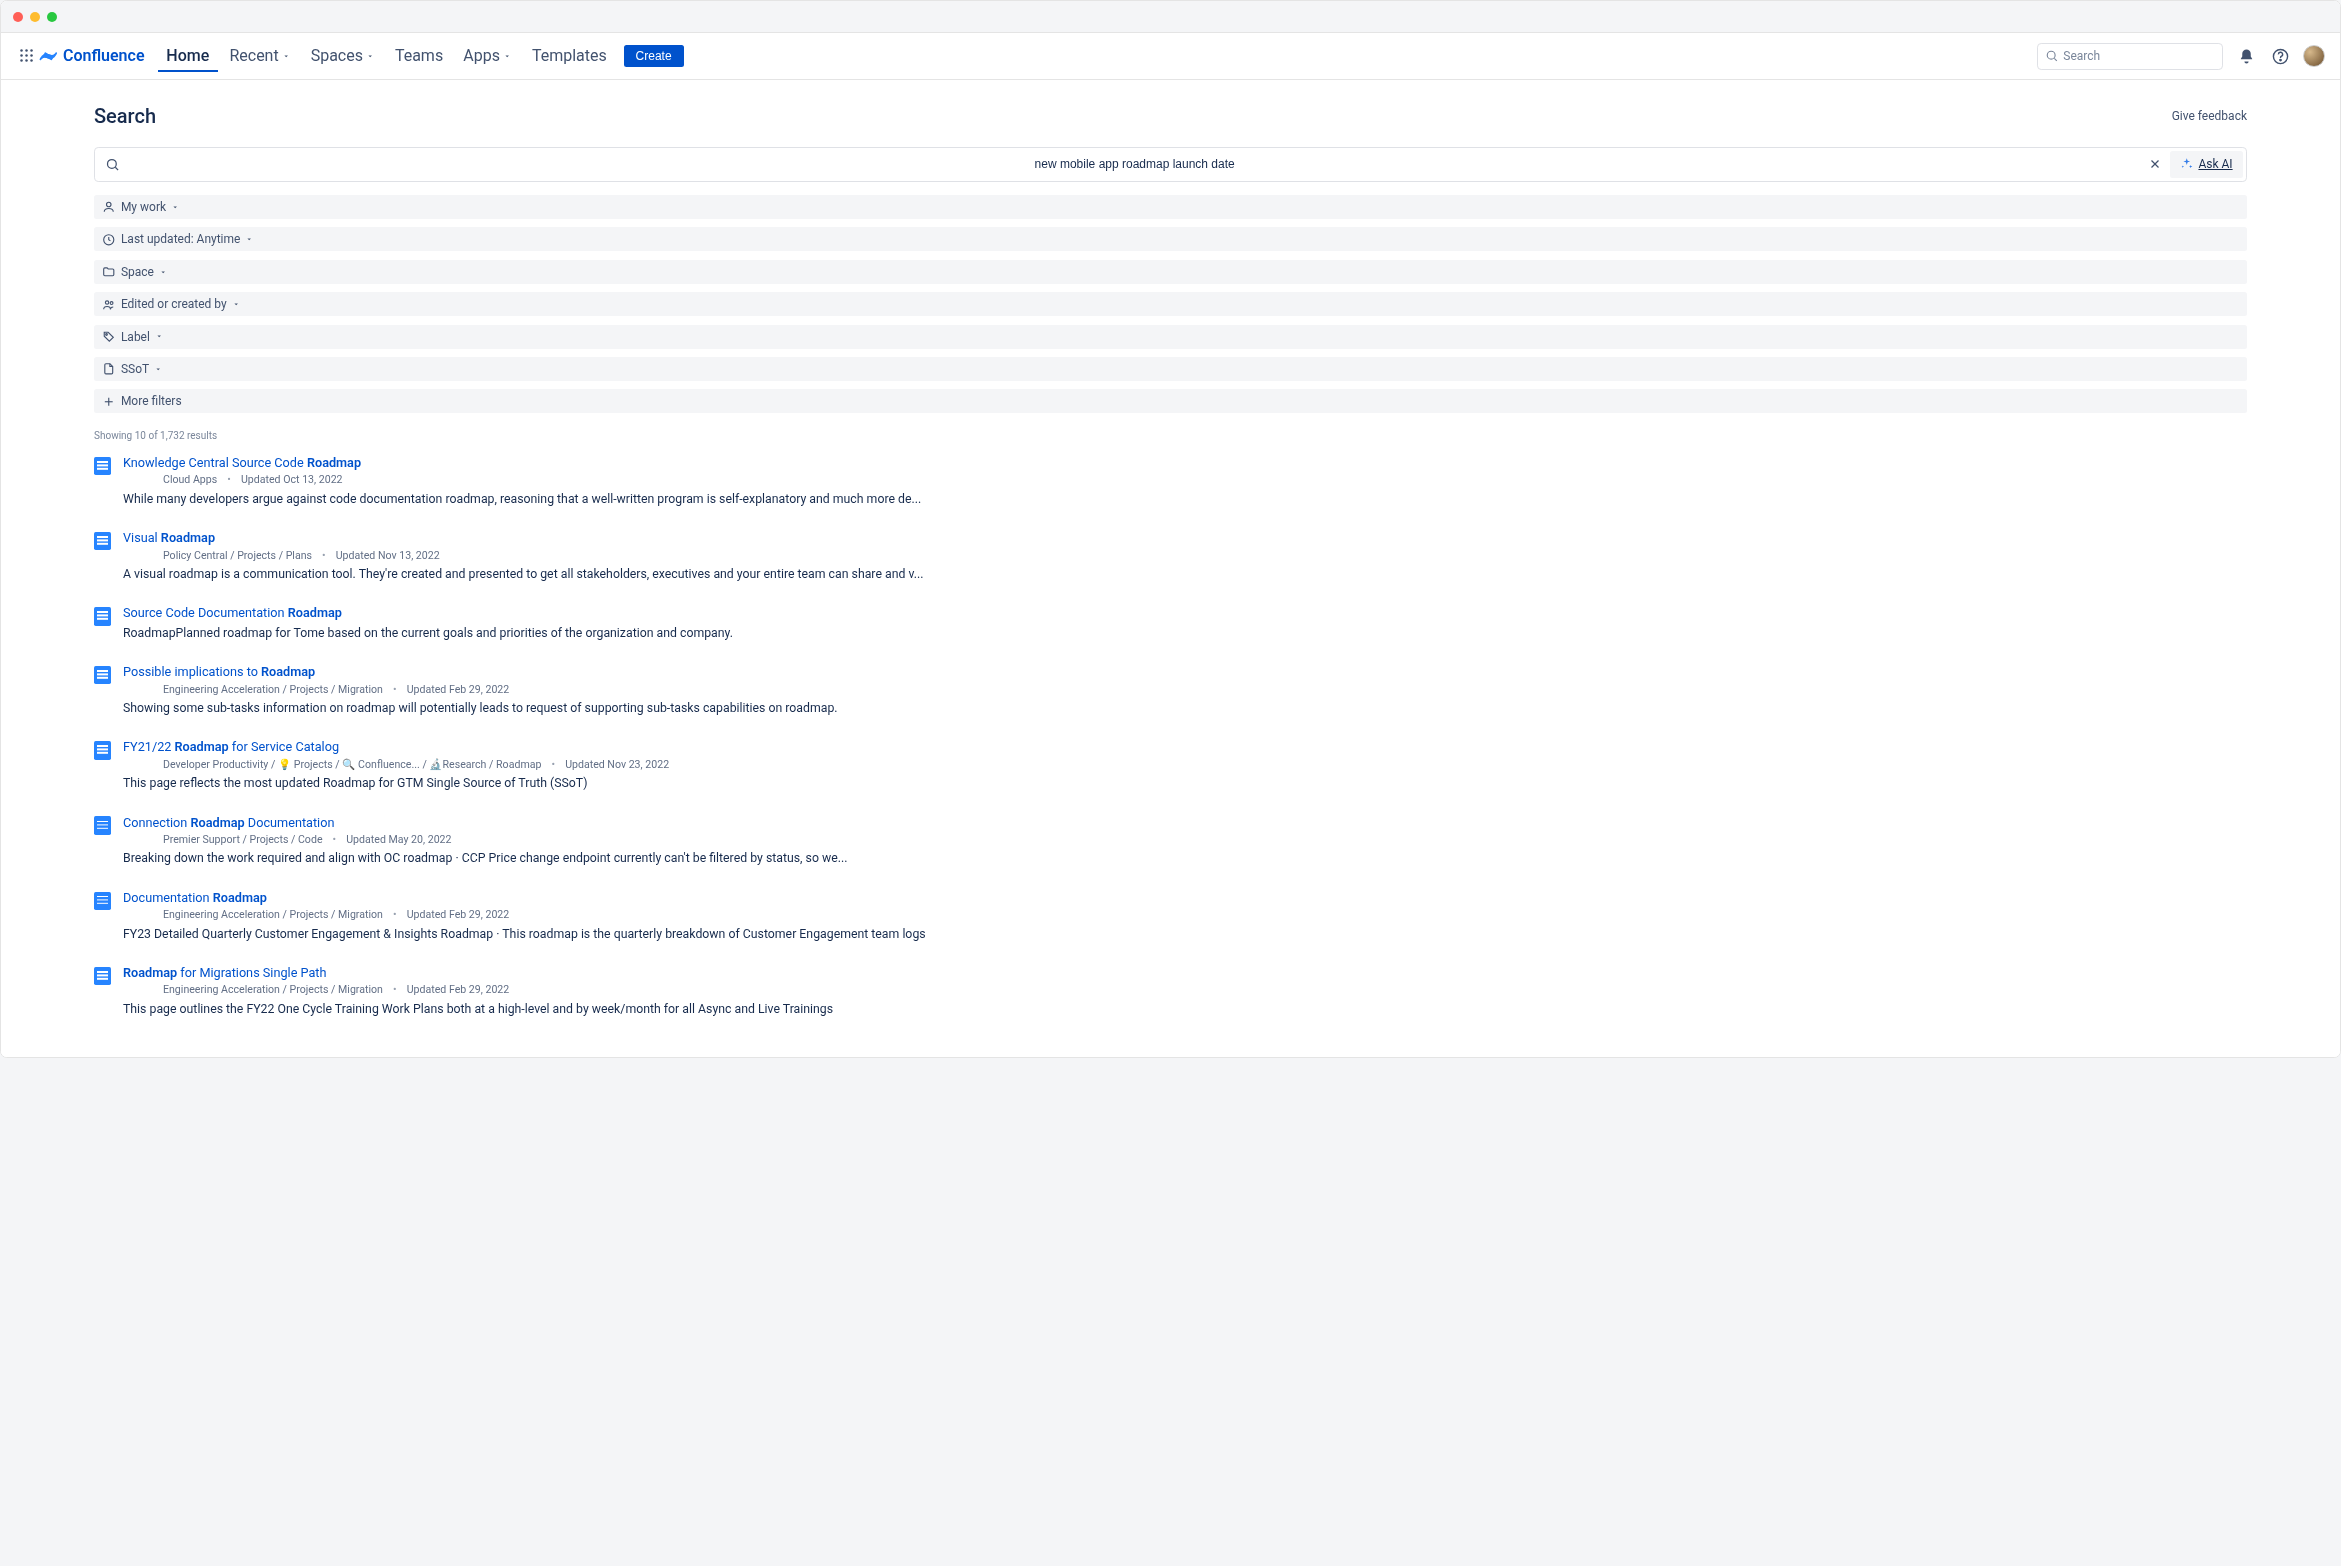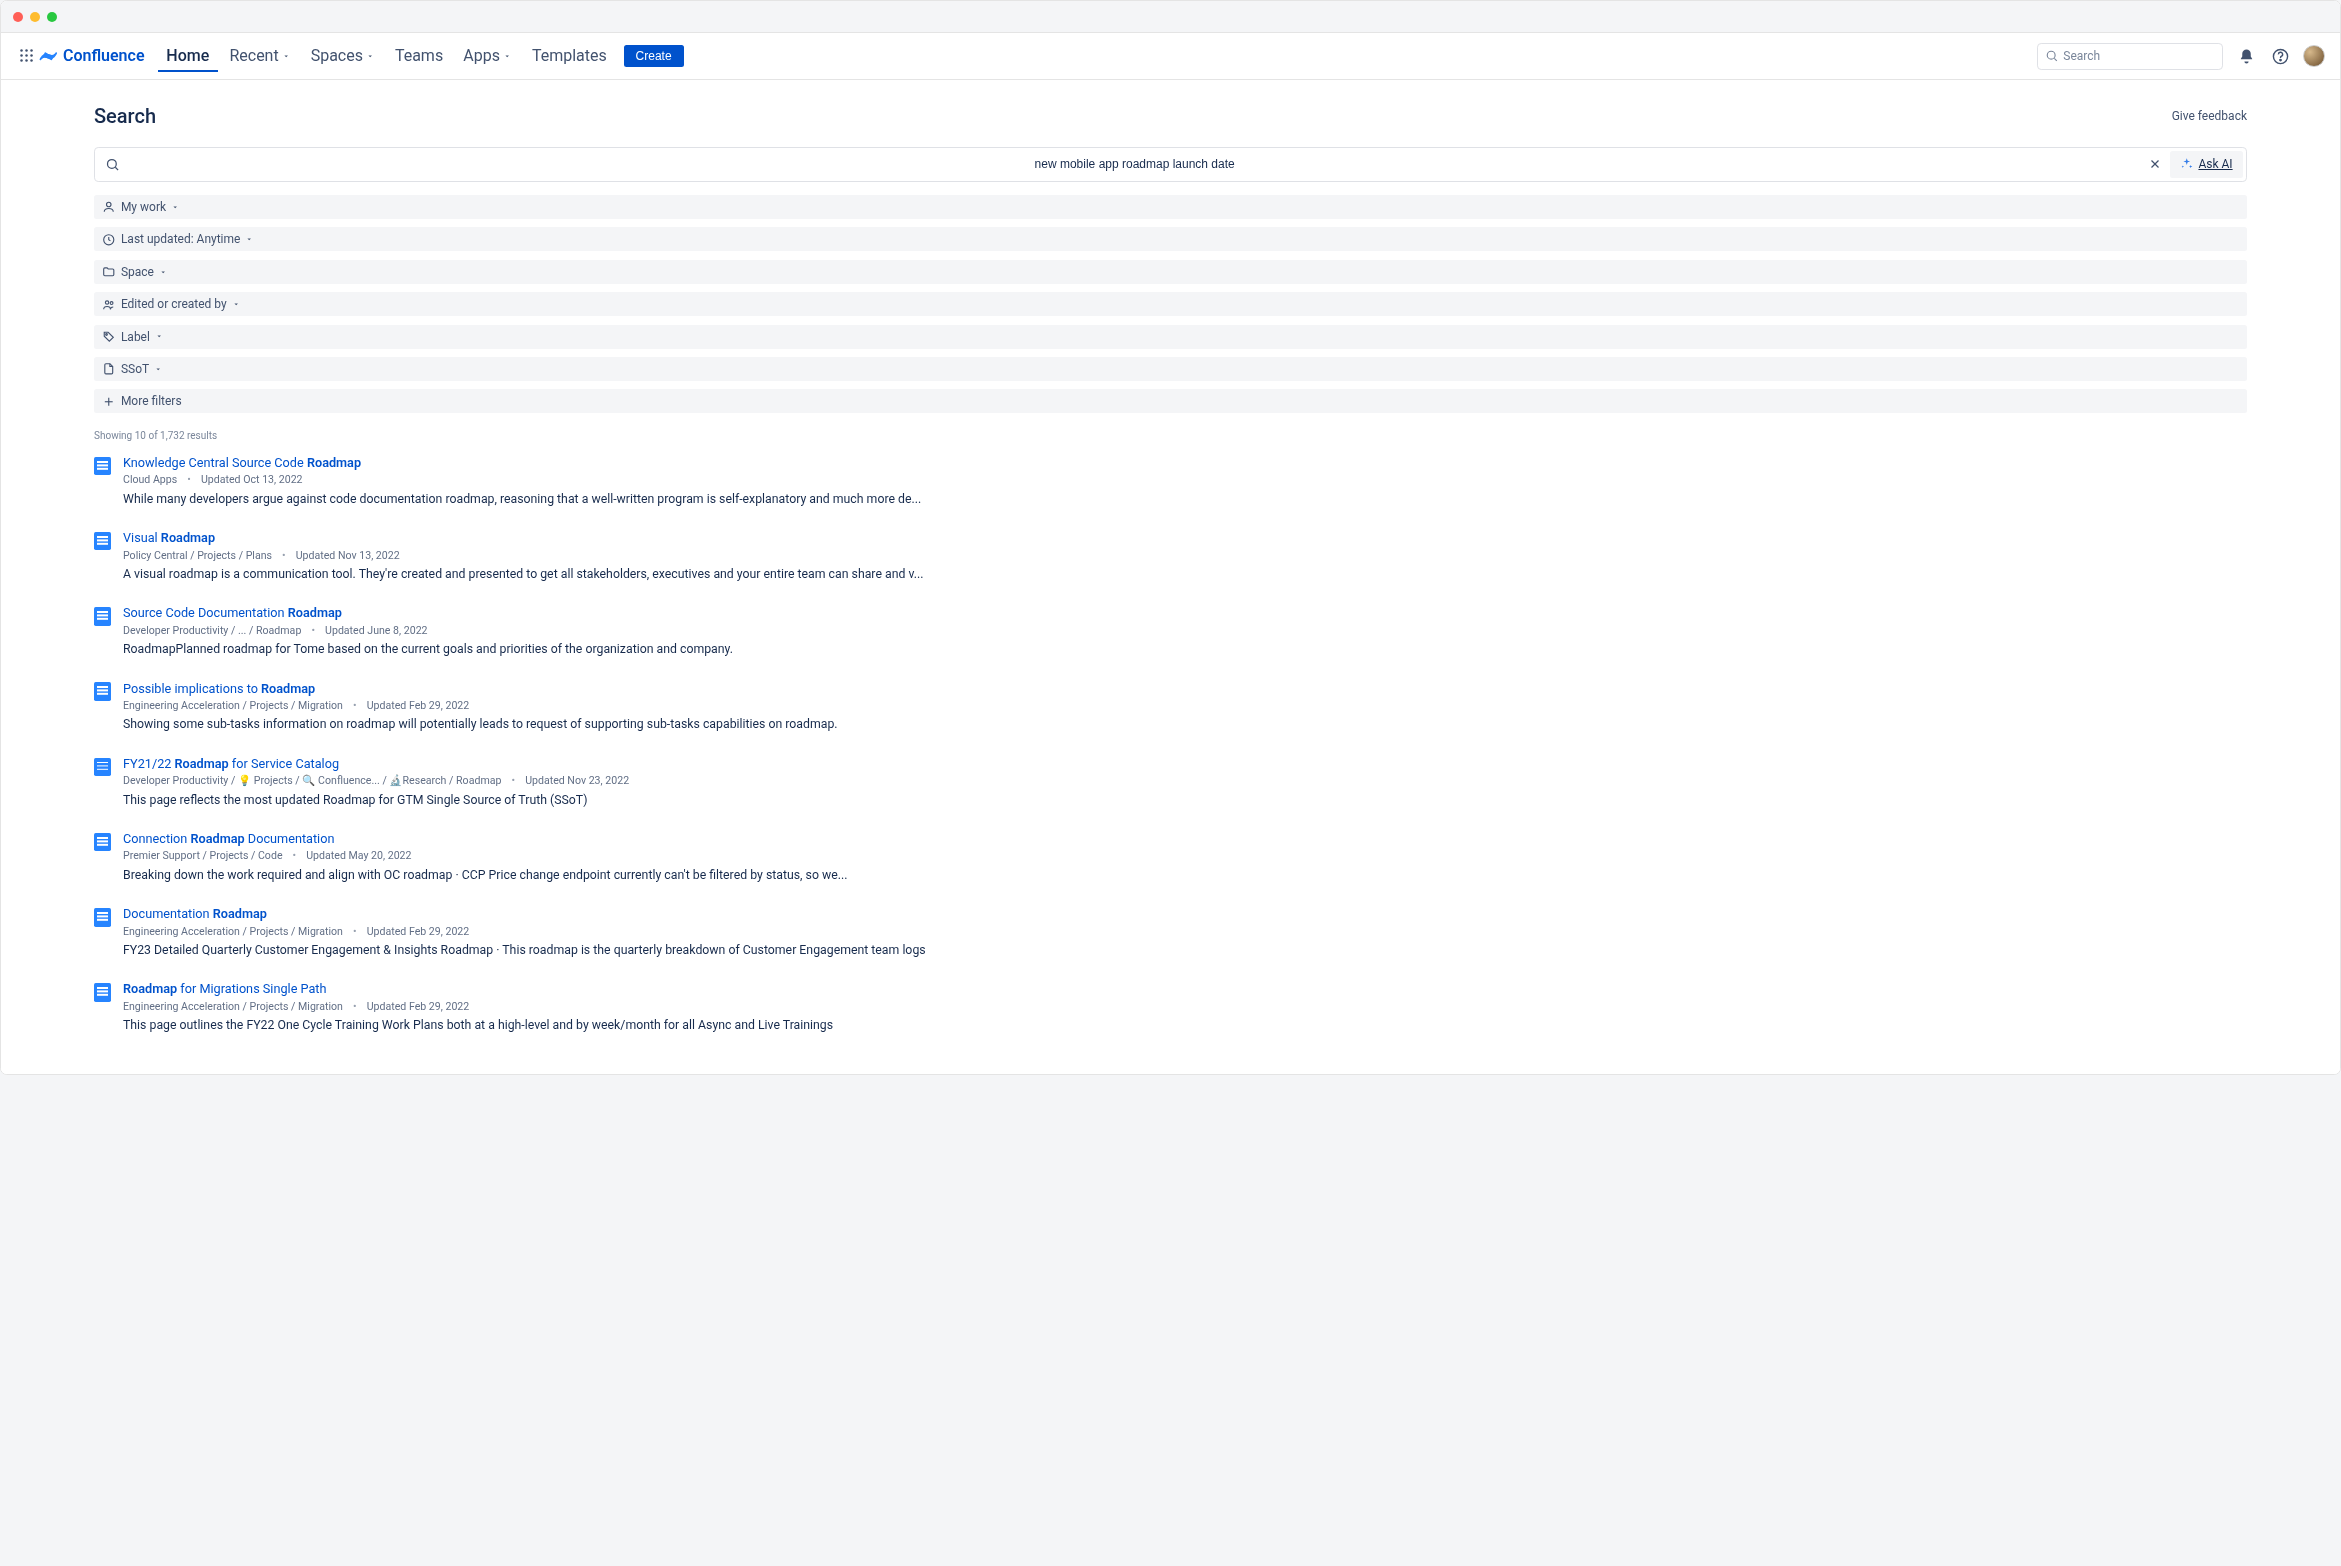--- a/index.html
+++ b/index.html
@@ -64,21 +64,21 @@
   .filters { display: flex; gap: 8.4px; margin-bottom: 17px; flex-wrap: wrap; flex-direction: column;}
   .filter-chip { display: flex; align-items: center; gap: 5px; background: #f4f5f7; border-radius: 2.5px; padding: 5px 8.4px; color: #42526E; font-size: 12px; cursor: pointer; }
   .filter-chip .ic { width: 13.5px; height: 13.5px; flex-shrink: 0; }
   .results-count { color: #7A869A; font-size: 10px; margin-bottom: 13.5px; }
   .result { display: flex; gap: 12px; margin-bottom: 22px; }
   .doc-icon { width: 17px; height: 18.6px; background: #2684FF; border-radius: 1.7px; flex-shrink: 0; position: relative; margin-top: 1.7px; }
   .doc-icon:before { content: ""; position: absolute; left: 3.4px; right: 3.4px; top: 4.2px; height: 1.7px; background: #fff; box-shadow: 0 3.4px 0 #fff, 0 6.8px 0 #fff; }
   .result-body { flex: 1; min-width: 0; }
   .result-title { color: #0052CC; font-size: 12.7px; cursor: pointer; margin-bottom: 3.4px; }
   .result-title b { font-weight: 600; }
-  .result-meta { color: #626F86; font-size: 10.6px; margin-bottom: 3.4px; display: flex; gap: 8.4px; align-items: center; }
+  .result-meta { color: #626F86; font-size: 10.6px; margin-bottom: 3.4px; display: flex; gap: 8.4px; align-items: center; margin-left: 40px; }
   .result-meta .dot:before { content: "•"; margin: 0 1.7px; color: #97a0af;}
   .result-snip { color: #172B4D; font-size: 12.3px; line-height: 1.5; white-space: nowrap; overflow: hidden; text-overflow: ellipsis; }
   svg { display: block; }
 </style>
 </head>
 <body>
 
 <div class="window">
   <div class="titlebar">
     <div class="traffic red"></div>
@@ -314,25 +314,20 @@
               <span class="dot"></span>
               <span>Updated Nov 13, 2022</span>
             </div>
             <div class="result-snip">A visual roadmap is a communication tool. They're created and presented to get all stakeholders, executives and your entire team can share and v...</div>
           </div>
         </div>
         <div class="result">
           <div class="doc-icon"></div>
           <div class="result-body">
             <div class="result-title"><span>Source Code Documentation </span><b>Roadmap</b><span></span></div>
-            <div class="result-meta">
-              <span>Developer Productivity / ... / Roadmap</span>
-              <span class="dot"></span>
-              <span>Updated June 8, 2022</span>
-            </div>
             <div class="result-snip">RoadmapPlanned roadmap for Tome based on the current goals and priorities of the organization and company.</div>
           </div>
         </div>
         <div class="result">
           <div class="doc-icon"></div>
           <div class="result-body">
             <div class="result-title"><span>Possible implications to </span><b>Roadmap</b><span></span></div>
             <div class="result-meta">
               <span>Engineering Acceleration / Projects / Migration</span>
               <span class="dot"></span>

